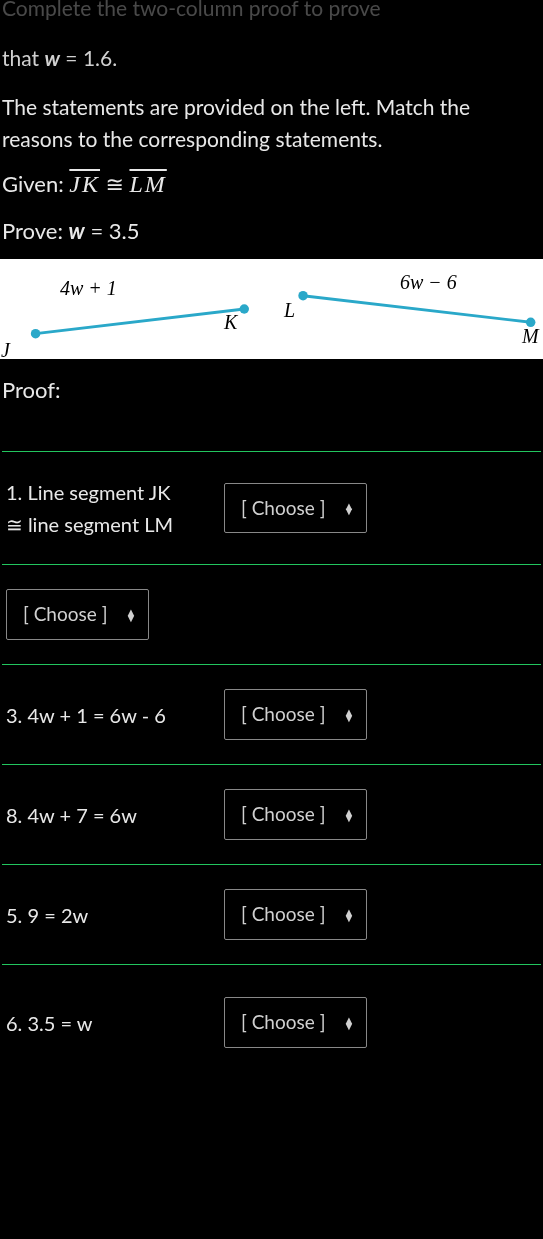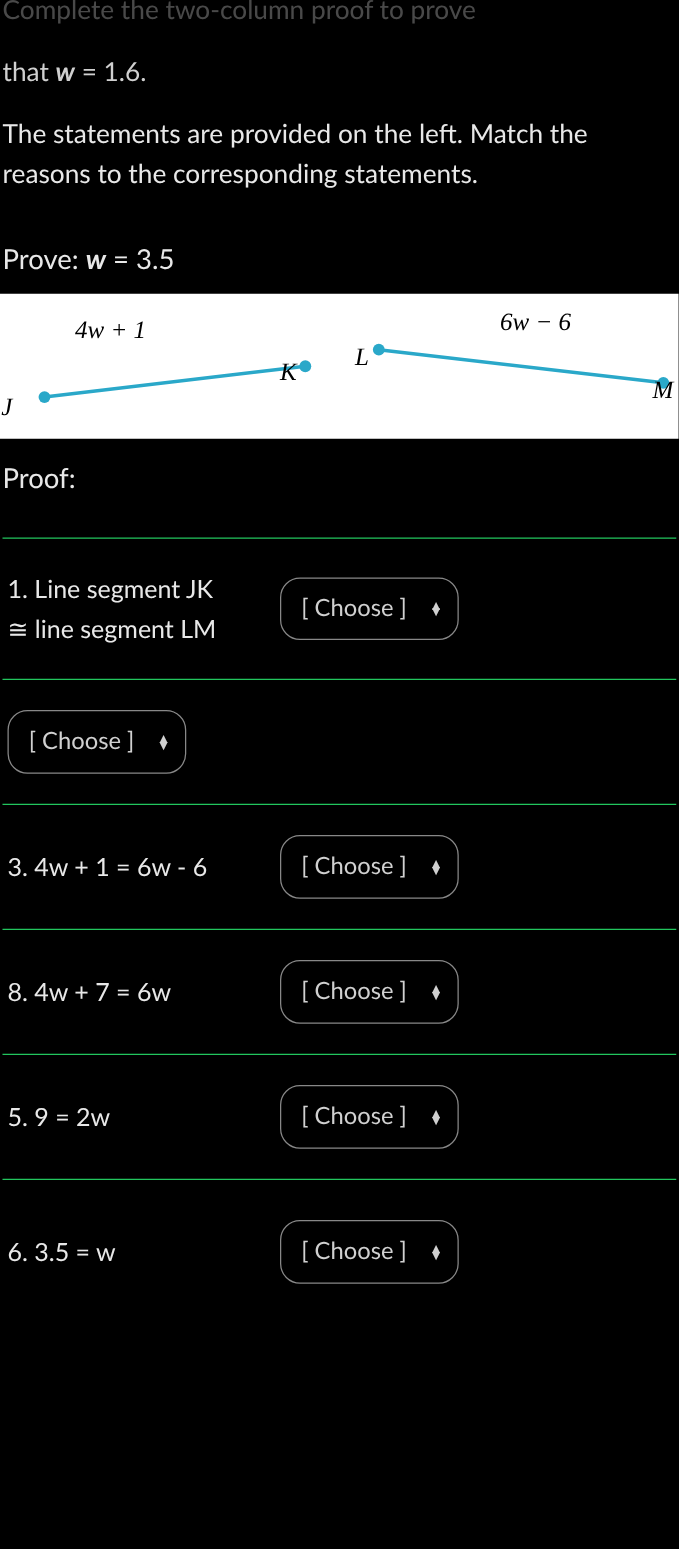--- a/index.html
+++ b/index.html
@@ -21,21 +21,21 @@
     }
     .intro-text {
       color: #d0d0d0;
       margin-bottom: 18px;
     }
     .intro-text.faded {
       opacity: 0.35;
       margin-top: -8px;
     }
     .intro-paragraph {
-      margin-bottom: 36px;
+      margin-bottom: 12px;
     }
     .italic-var {
       font-style: italic;
       font-weight: bold;
     }
     .given-line, .prove-line {
       font-size: 22px;
       margin-bottom: 12px;
     }
     .given-line {
@@ -47,41 +47,41 @@
       font-family: 'Times New Roman', serif;
       font-size: 24px;
       letter-spacing: 2px;
     }
     .congruent {
       font-family: 'Times New Roman', serif;
     }
     .diagram {
       background: #ffffff;
       width: 543px;
-      height: 116px;
+      height: 100px;
       position: relative;
       margin-top: 6px;
       margin-bottom: 14px;
       color: #000;
       padding-left: 28px;
     }
     .diagram svg {
       width: 100%;
       height: 100%;
     }
     .diagram-label {
       position: absolute;
       font-style: italic;
       font-family: 'Times New Roman', serif;
       font-size: 20px;
       color: #000;
     }
     .proof-heading {
       font-size: 22px;
-      margin-bottom: 32px;
+      margin-bottom: 45px;
     }
     .proof-table {
       width: 100%;
     }
     .proof-row {
       display: flex;
       align-items: center;
       border-top: 1px solid #22c55e;
       padding: 24px 4px;
       min-height: 100px;
@@ -92,21 +92,21 @@
       color: #e8e8e8;
       line-height: 1.6;
     }
     .proof-reason {
       flex: 0 0 auto;
     }
     .choose-select {
       display: inline-flex;
       align-items: center;
       border: 1px solid #888;
-      border-radius: 16px;
+      border-radius: 2px;
       padding: 10px 12px 10px 16px;
       background: #000;
       color: #d0d0d0;
       font-size: 19px;
       cursor: pointer;
       gap: 18px;
     }
     .choose-select .chevrons {
       display: flex;
       flex-direction: column;
@@ -119,20 +119,23 @@
 <body>
 
 <div class="content">
   <div class="intro-text faded">Complete the two-column proof to prove</div>
   <div class="intro-text">
     <span>that </span><span class="italic-var">w</span><span> = 1.6.</span>
   </div>
 
   <div class="intro-paragraph">The statements are provided on the left. Match the reasons to the corresponding statements.</div>
 
+  <div class="given-line">
+    <span>Given: </span><span class="overline">JK</span><span class="congruent"> ≅ </span><span class="overline">LM</span>
+  </div>
 
   <div class="prove-line">
     <span>Prove: </span><span class="italic-var">w</span><span> = 3.5</span>
   </div>
 </div>
 
 <div class="diagram">
   <svg viewBox="0 0 543 92">
     <line x1="8" y1="72" x2="228" y2="46" stroke="#2aa8c9" stroke-width="3"></line>
     <circle cx="8" cy="72" r="5" fill="#2aa8c9"></circle>

